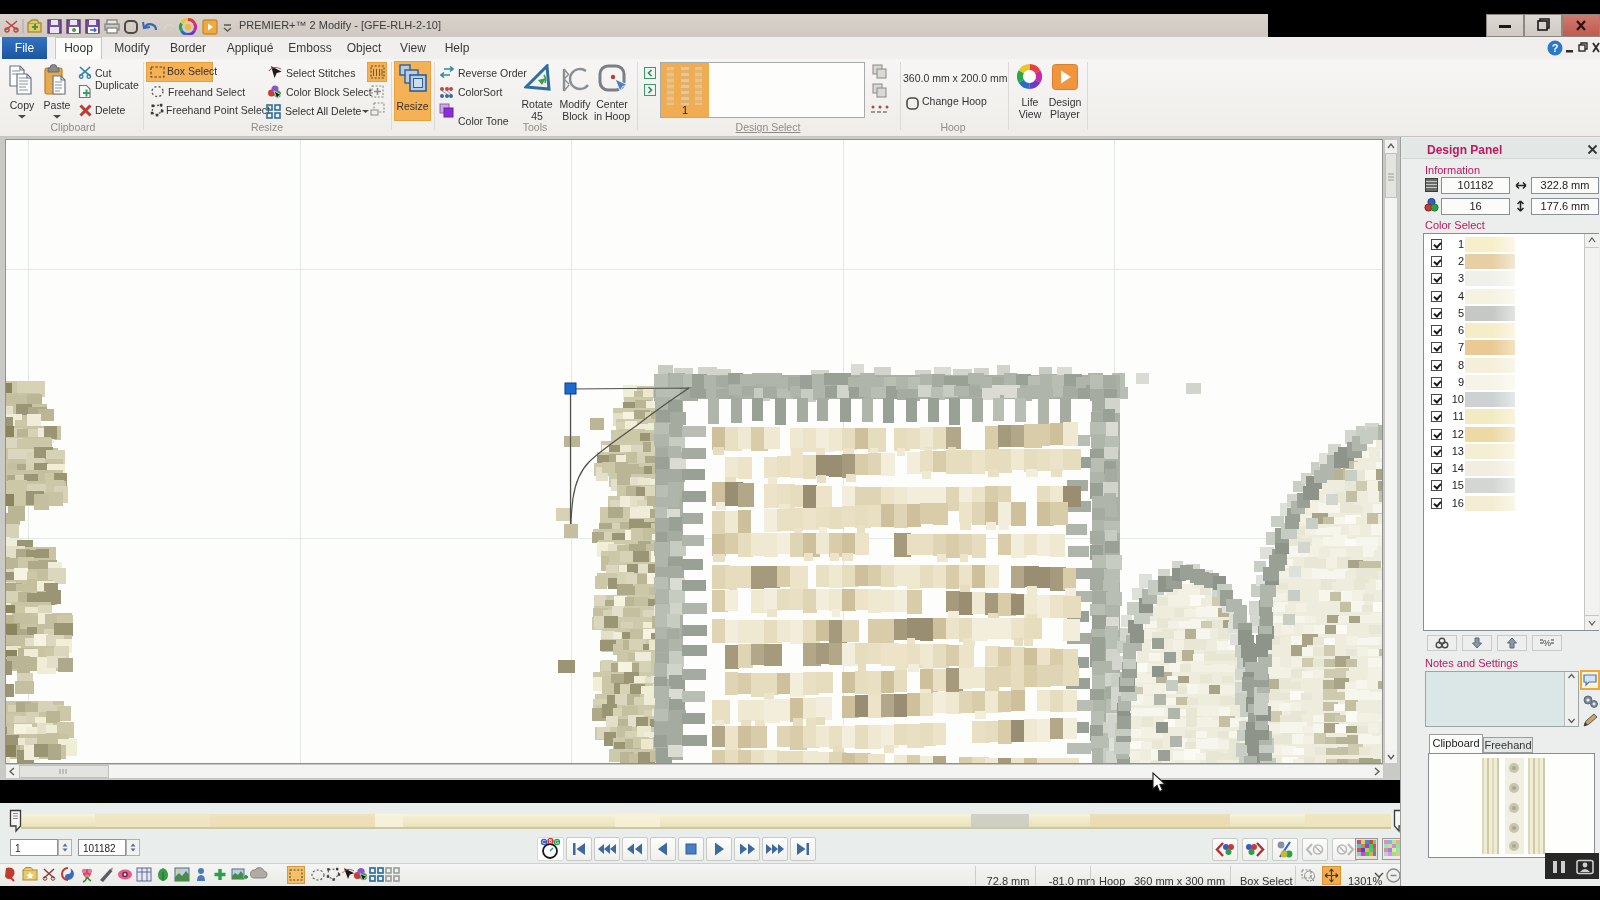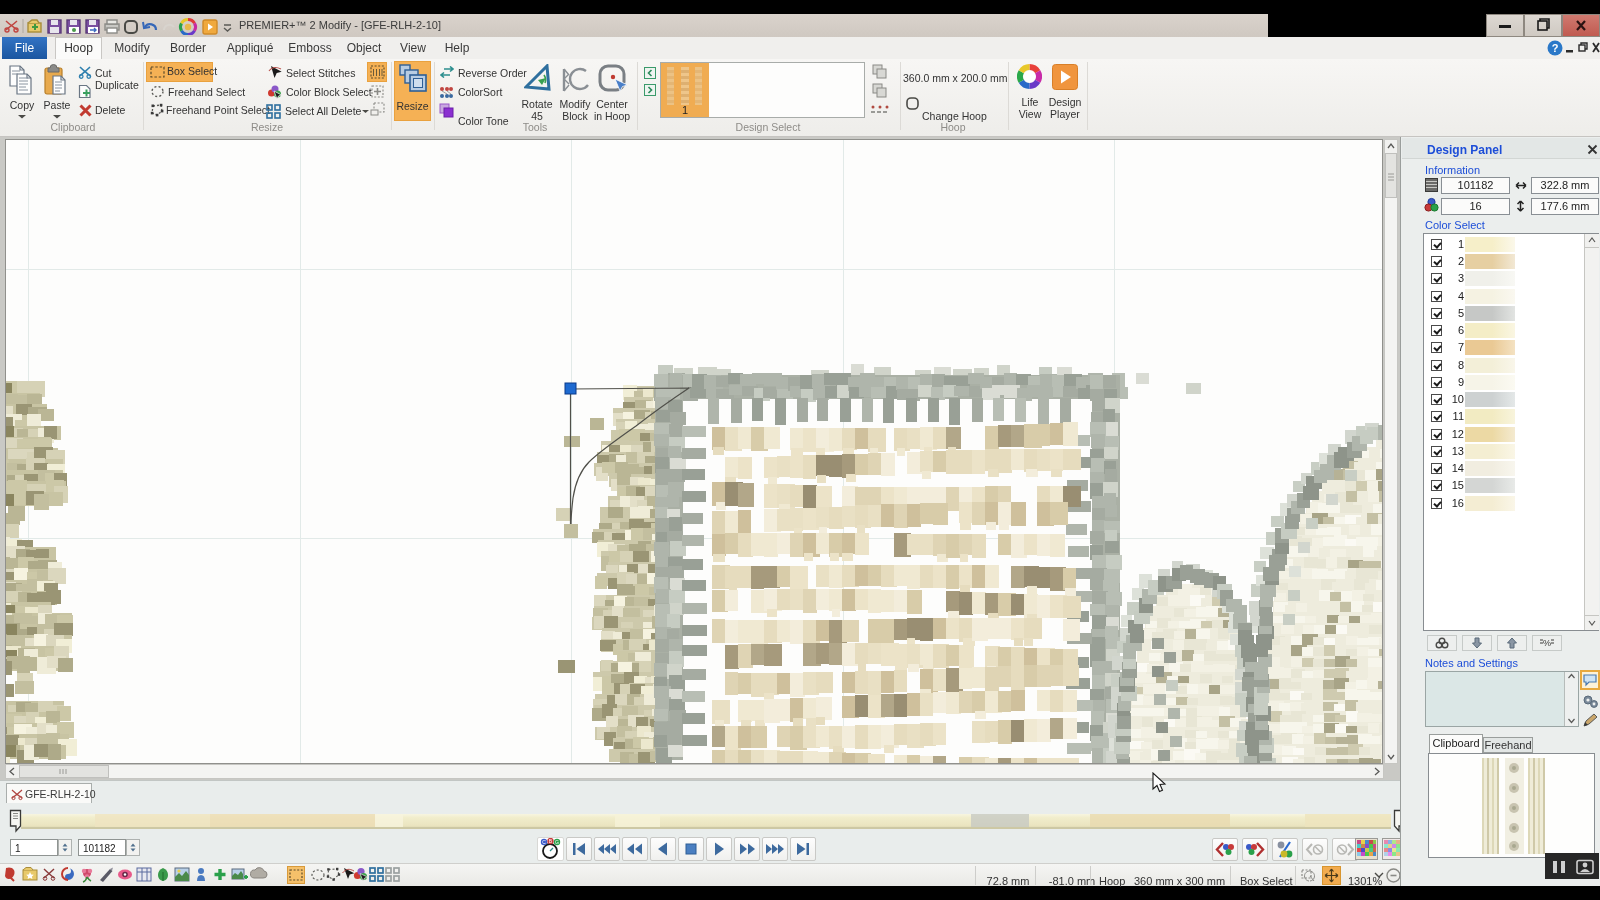--- a/index.html
+++ b/index.html
@@ -40,21 +40,21 @@
 .spinner { top:3px; width:14px; height:17px; background:#f2f2f0; border:1px solid #aeb2b0; }
 .pbtn { top:1px; width:26px; height:24px; background:linear-gradient(#fdfdfd,#f0f0ee); border:1px solid #c9c9c6; border-radius:2px; }
 .rbtn { top:2px; width:26px; height:23px; background:linear-gradient(#fdfdfd,#f0f0ee); border:1px solid #c9c9c6; border-radius:2px; }
 
 #toolrow { left:0; top:863px; width:1600px; height:23px; background:linear-gradient(#f5f5f3,#e9e9e6); border-top:1px solid #cfcfcc; }
 .stxt { top:11px; font-size:11px; color:#333; white-space:nowrap; }
 .ssep { top:2px; width:1px; height:19px; background:#cdcdca; }
 
 #panel { left:1400px; top:137px; width:200px; height:749px; background:#ebeeed; border-left:1px solid #9a9e9c; }
 #panel-hdr { left:1px; top:1px; width:198px; height:21px; background:#e3e7e6; border-bottom:1px solid #d2d6d4; }
-.plabel { font-size:11px; color:#1d4ed8; }
+.plabel { font-size:11px; color:#be185d; }
 .pfield { height:17px; background:#fbfbfa; border:1px solid #898f94; font-size:11px; color:#222; text-align:center; line-height:15px; }
 #colorlist { left:22px; top:96px; width:176px; height:398px; background:#fff; border:1px solid #888d91; }
 .crow { left:2px; height:17px; }
 .cchk { position:absolute; left:5px; top:3px; width:11px; height:11px; background:#fff; border:1px solid #4a4a4a; }
 .cchk::after { content:""; position:absolute; left:1.5px; top:2px; width:5px; height:3px; border-left:2px solid #1a1a1a; border-bottom:2px solid #1a1a1a; transform:rotate(-48deg); }
 .cnum { position:absolute; width:20px; text-align:right; top:2px; left:18px; font-size:11px; color:#222; }
 .cswatch { position:absolute; left:39px; top:1px; width:50px; height:15px; }
 .pbtn2 { top:0; width:30px; height:16px; background:#edefee; border:1px solid #c6cac8; }
 #notesbox { left:24px; top:534px; width:154px; height:56px; background:#dbe7e6; border:1px solid #9aa5a4; }
 #clip-tab { left:28px; top:597px; width:54px; height:19px; background:#fcfcfb; border:1px solid #9a9e9c; border-bottom:none; font-size:11px; color:#222; text-align:center; line-height:17px; }
@@ -403,30 +403,30 @@
             <rect x="8" y="24" width="9" height="9"></rect>
           </g>
     <path d="M2 48 h4 m2 0 h4 m2 0 h4" stroke="#9a9a96" stroke-width="2"></path>
     <g fill="#b04a40">
             <circle cx="4" cy="43" r="1.5"></circle>
             <circle cx="11" cy="43" r="1.5"></circle>
             <circle cx="18" cy="43" r="1.5"></circle>
           </g>
   </svg>
       </div>
-  <div class="abs rlabel" style="left:718px;width:100px;">Design Select</div>
+  <div class="abs rlabel" style="left:718px;width:100px;text-decoration:underline;">Design Select</div>
   <div class="abs rsep" style="left:900px;"></div>
 
   <div class="abs rtext" style="left:903px;top:13px;width:100px;text-align:center;">360.0 mm x 200.0 mm</div>
   <div class="abs" style="left:906px;top:38px;">
         <svg width="13" height="13">
           <rect x="1" y="1" width="11" height="11" rx="4" fill="none" stroke="#4a4a46" stroke-width="1.6"></rect>
         </svg>
       </div>
-  <div class="abs rtext" style="left:922px;top:51px;">Change Hoop</div>
+  <div class="abs rtext" style="left:922px;top:36px;">Change Hoop</div>
   <div class="abs rlabel" style="left:920px;width:66px;">Hoop</div>
   <div class="abs rsep" style="left:1008px;"></div>
 
   <div class="abs" style="left:1017px;top:5px;">
         <svg width="25" height="25">
     <g fill="none" stroke-width="6">
             <path d="M12.5 3 a9.5 9.5 0 0 1 8.2 4.7" stroke="#e8403a"></path>
             <path d="M20.7 7.7 a9.5 9.5 0 0 1 0 9.6" stroke="#c82aa8"></path>
             <path d="M20.7 17.3 a9.5 9.5 0 0 1 -8.2 4.7" stroke="#6a3ac8"></path>
             <path d="M12.5 22 a9.5 9.5 0 0 1 -8.2 -4.7" stroke="#2a6ac8"></path>
@@ -2213,37 +2213,20 @@
           </svg>
         </div>
     <div class="abs sbtn" style="left:1364px;top:0;width:13px;height:13px;">
           <svg width="13" height="13">
             <path d="M5 3 l4 3.5 l-4 3.5" stroke="#5a5a58" fill="none" stroke-width="1.3"></path>
           </svg>
         </div>
   </div>
 </div>
 
-<div class="abs" id="tabbar">
-  <div class="abs" id="doctab">
-    <div class="abs" style="left:3px;top:3px;">
-          <svg width="14" height="14">
-            <path d="M2 3 C6 7,9 9,12 11 M12 3 C8 7,5 9,2 11" stroke="#b04540" stroke-width="1.2" fill="none"></path>
-            <circle cx="3.5" cy="11" r="1.6" fill="none" stroke="#b04540"></circle>
-            <circle cx="10.5" cy="11" r="1.6" fill="none" stroke="#b04540"></circle>
-          </svg>
-        </div>
-    <div class="abs" style="left:18px;top:4px;">GFE-RLH-2-10</div>
-  </div>
-  <div class="abs" style="left:1405px;top:6px;width:12px;height:12px;">
-        <svg width="12" height="12">
-          <path d="M2 2 L10 10 M10 2 L2 10" stroke="#555" stroke-width="1.6"></path>
-        </svg>
-      </div>
-</div>
 
 <div class="abs" id="striprow">
   <div class="abs" id="strip">
     <div class="seg" style="left:74px;width:115px;background:#efe3c0;"></div>
     <div class="seg" style="left:189px;width:165px;background:#ecdcb4;"></div>
     <div class="seg" style="left:354px;width:28px;background:#f7f4dd;"></div>
     <div class="seg" style="left:594px;width:45px;background:#f6f2d8;"></div>
     <div class="seg" style="left:950px;width:58px;background:#c7c9c3;"></div>
     <div class="seg" style="left:1069px;width:140px;background:#e9d9af;"></div>
     <div class="seg" style="left:1284px;width:86px;background:#eee3bd;"></div>

